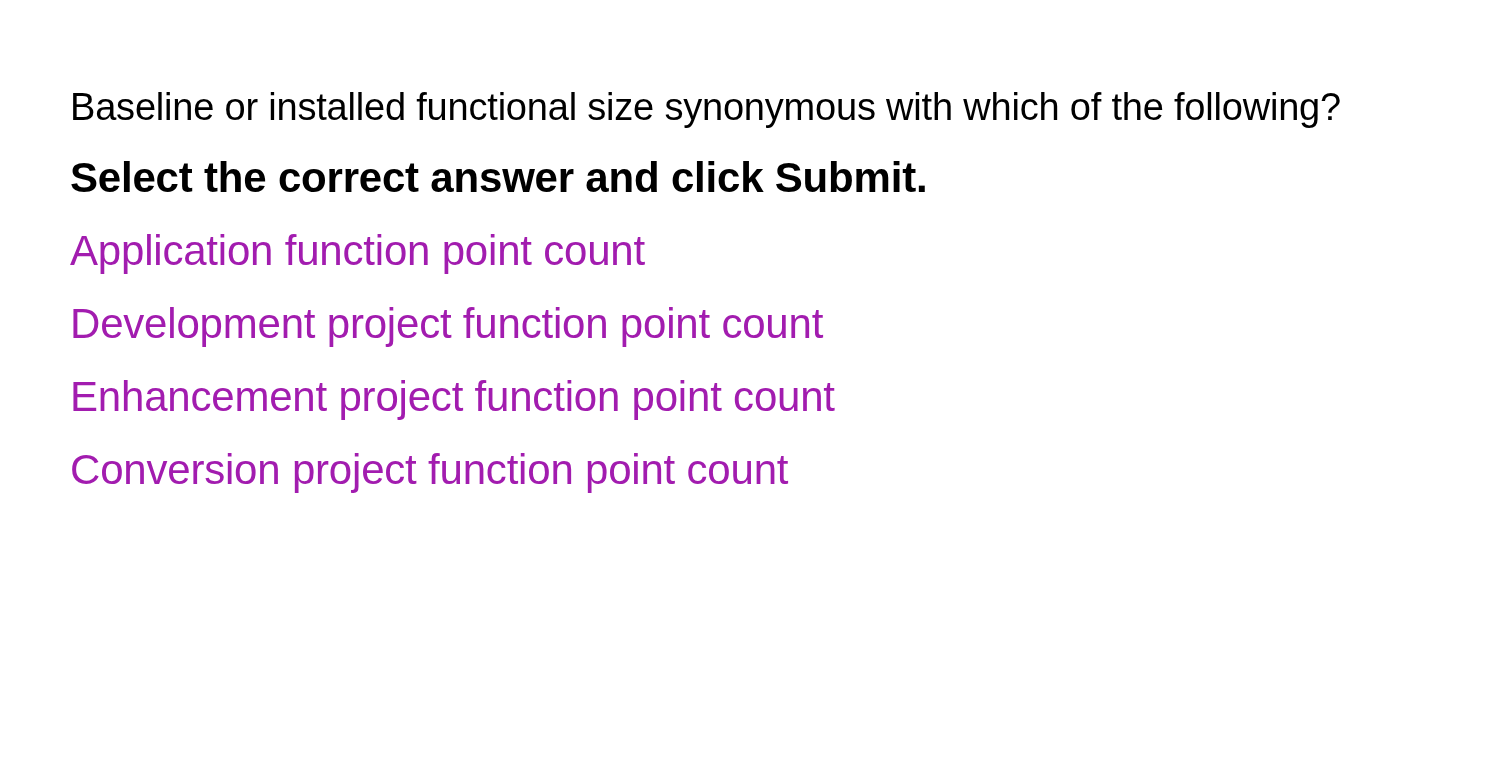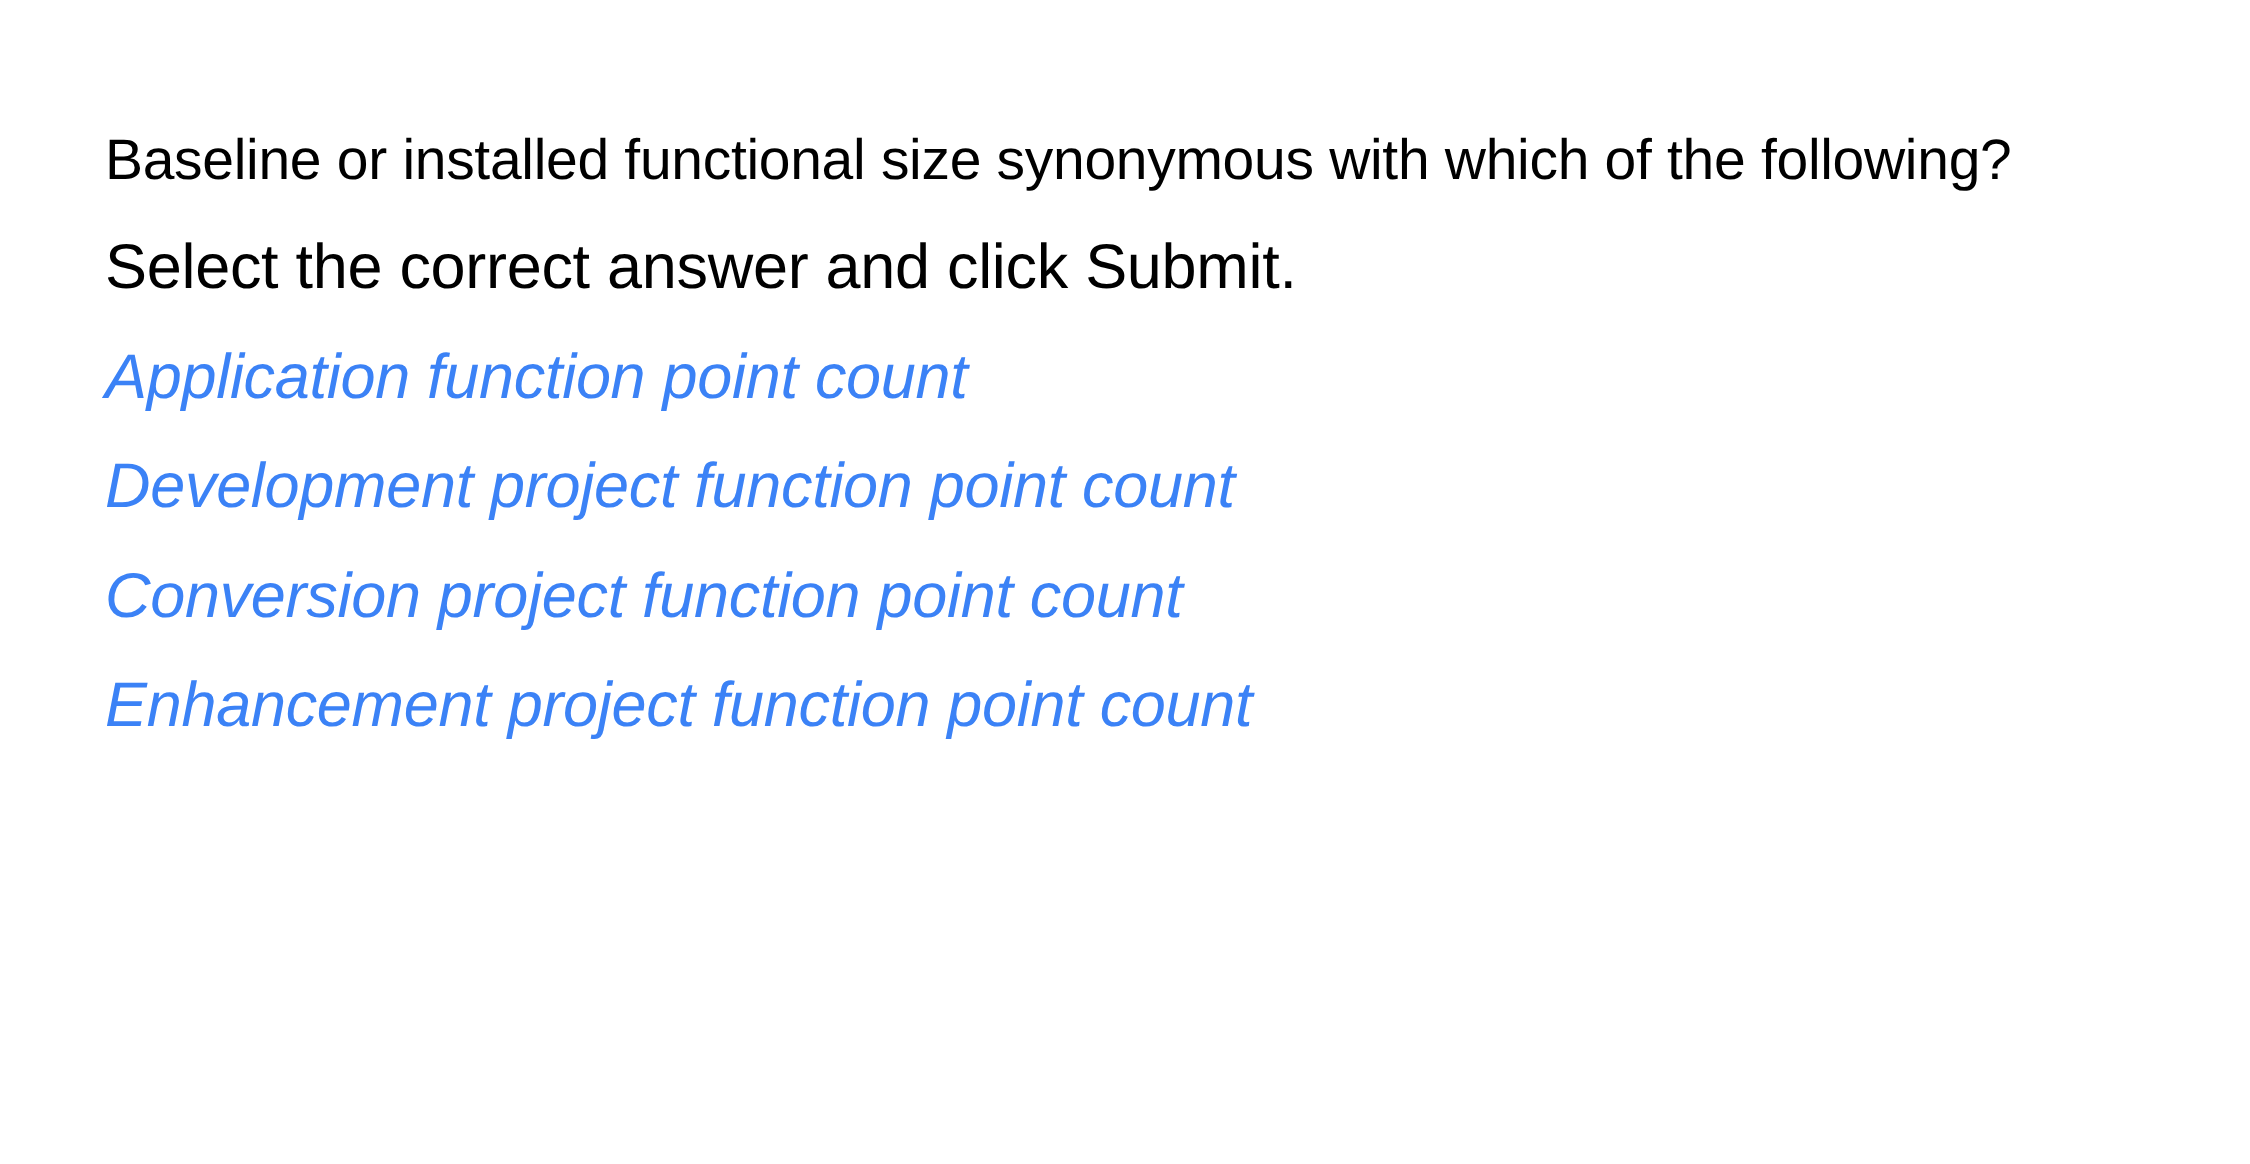--- a/index.html
+++ b/index.html
@@ -21,38 +21,37 @@
       font-size: 38px;
       line-height: 1.55;
       color: #000000;
       font-weight: 400;
       letter-spacing: -0.2px;
     }
     .instruction-text {
       font-size: 42px;
       line-height: 1.55;
       color: #000000;
-      font-weight: 400;
+      font-weight: 700;
       letter-spacing: -0.2px;
       margin-top: 8px;
     }
     .option-text {
       font-size: 42px;
       line-height: 1.55;
-      color: #3b82f6;
+      color: #a21caf;
       font-weight: 400;
       letter-spacing: -0.2px;
       margin-top: 8px;
       display: block;
-      font-style: italic;
     }
   </style>
 </head>
 <body>
 
 <div class="content">
   <div class="question-text">Baseline or installed functional size synonymous with which of the following?</div>
   <div class="instruction-text">Select the correct answer and click Submit.</div>
   <div class="option-text">Application function point count</div>
   <div class="option-text">Development project function point count</div>
+  <div class="option-text">Enhancement project function point count</div>
   <div class="option-text">Conversion project function point count</div>
-  <div class="option-text">Enhancement project function point count</div>
 </div>
 
 </body></html>

